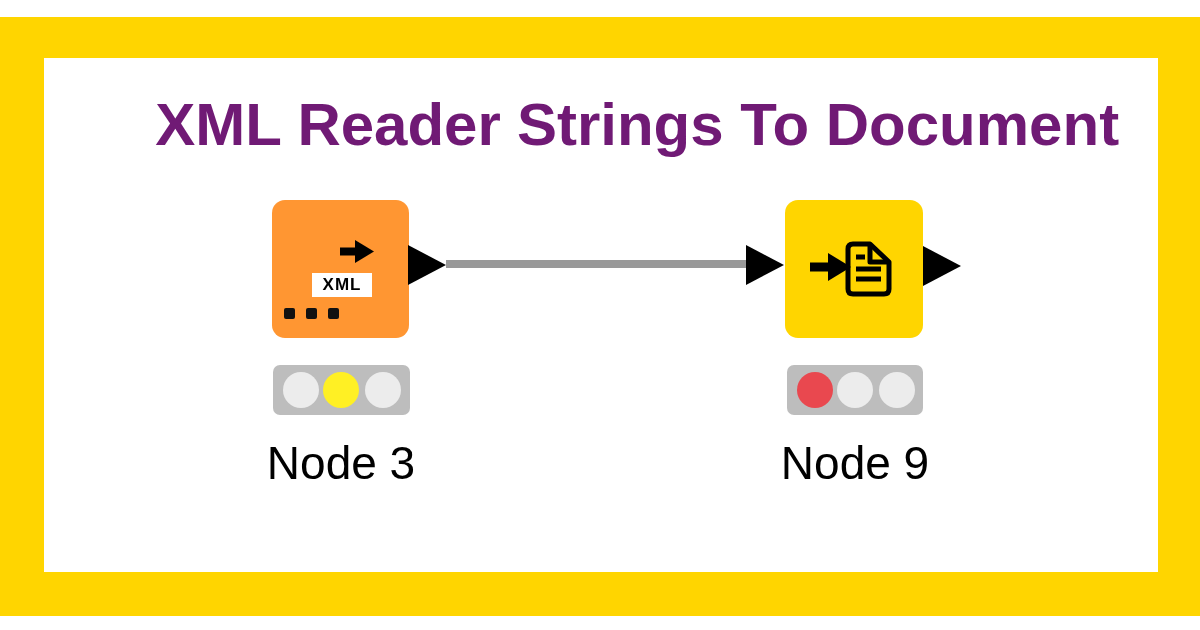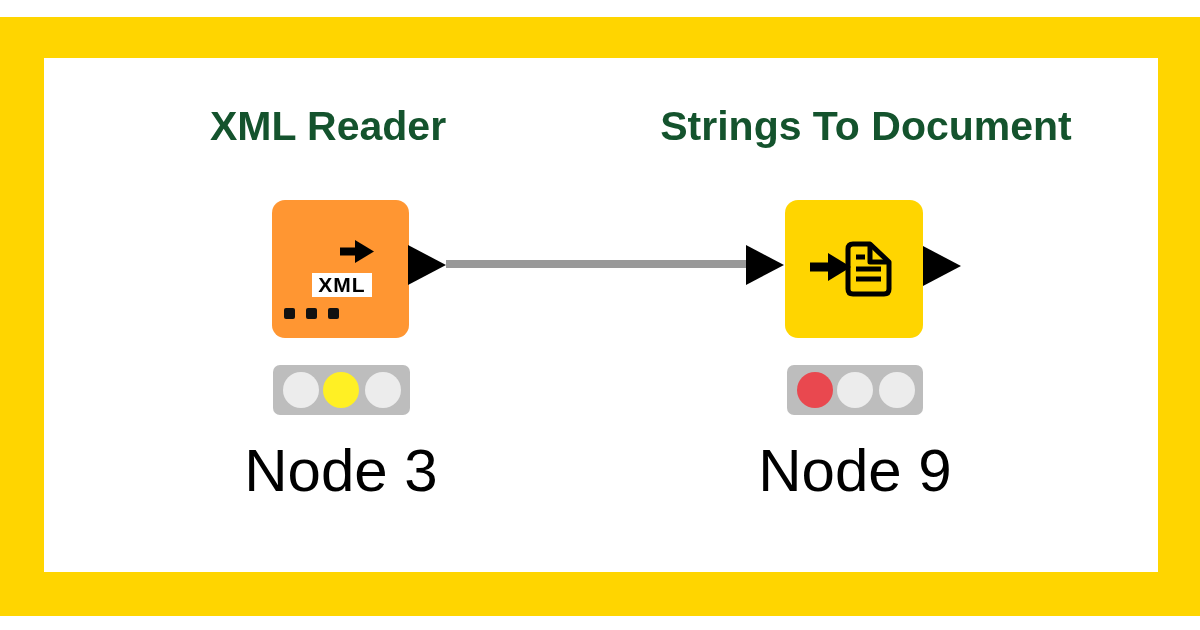--- a/index.html
+++ b/index.html
@@ -14,41 +14,41 @@
   .frame {
     position: absolute; left: 0; top: 17px; width: 1200px; height: 599px;
     background: #FFD500;
   }
   .canvas {
     position: absolute; left: 44px; top: 58px; width: 1114px; height: 514px;
     background: #ffffff;
   }
 
   .node-title {
-    position: absolute; top: 104px;
+    position: absolute; top: 92px;
     transform: translateX(-50%);
-    font-size: 41px; font-weight: 700; color: #14532d;
+    font-size: 60px; font-weight: 700; color: #701a75;
     white-space: nowrap; line-height: 1.1;
   }
   #title-1 { left: 328px; }
-  #title-2 { left: 818px; margin-left: 48px; }
+  #title-2 { left: 818px; }
 
   .node-body {
     position: absolute; top: 200px; width: 137px; height: 138px;
     border-radius: 13px;
   }
   #node-1 { left: 272px; }
   #node-2 { left: 785px; width: 138px; }
 
   
   .n1-arrow { position: absolute; left: 68px; top: 40px; }
   .xml-badge {
     position: absolute; left: 40px; top: 73px; width: 60px; height: 24px;
     background: #ffffff; color: #000;
-    font-size: 21px; font-weight: 700; letter-spacing: 1px;
+    font-size: 17px; font-weight: 700; letter-spacing: 1px;
     display: flex; align-items: center; justify-content: center;
   }
   .dots { position: absolute; left: 12px; top: 108px; width: 70px; height: 12px; }
   .dot {
     position: absolute; top: 0; width: 11px; height: 11px;
     background: #111; border-radius: 2px;
   }
   .dot:nth-child(1) { left: 0; }
   .dot:nth-child(2) { left: 22px; }
   .dot:nth-child(3) { left: 44px; }
@@ -81,21 +81,21 @@
   .bulb {
     position: absolute; top: 7px; width: 36px; height: 36px; border-radius: 50%;
   }
   .bulb:nth-child(1) { left: 10px; }
   .bulb:nth-child(2) { left: 50px; }
   .bulb:nth-child(3) { left: 92px; }
 
   .node-label {
     position: absolute; top: 438px;
     transform: translateX(-50%);
-    font-size: 60px; font-weight: 400; color: #000;
+    font-size: 46px; font-weight: 400; color: #000;
     white-space: nowrap; line-height: 1.1;
   }
   #label-1 { left: 341px; }
   #label-2 { left: 855px; }
 </style>
 </head>
 <body>
 
 <div id="stage">
 

